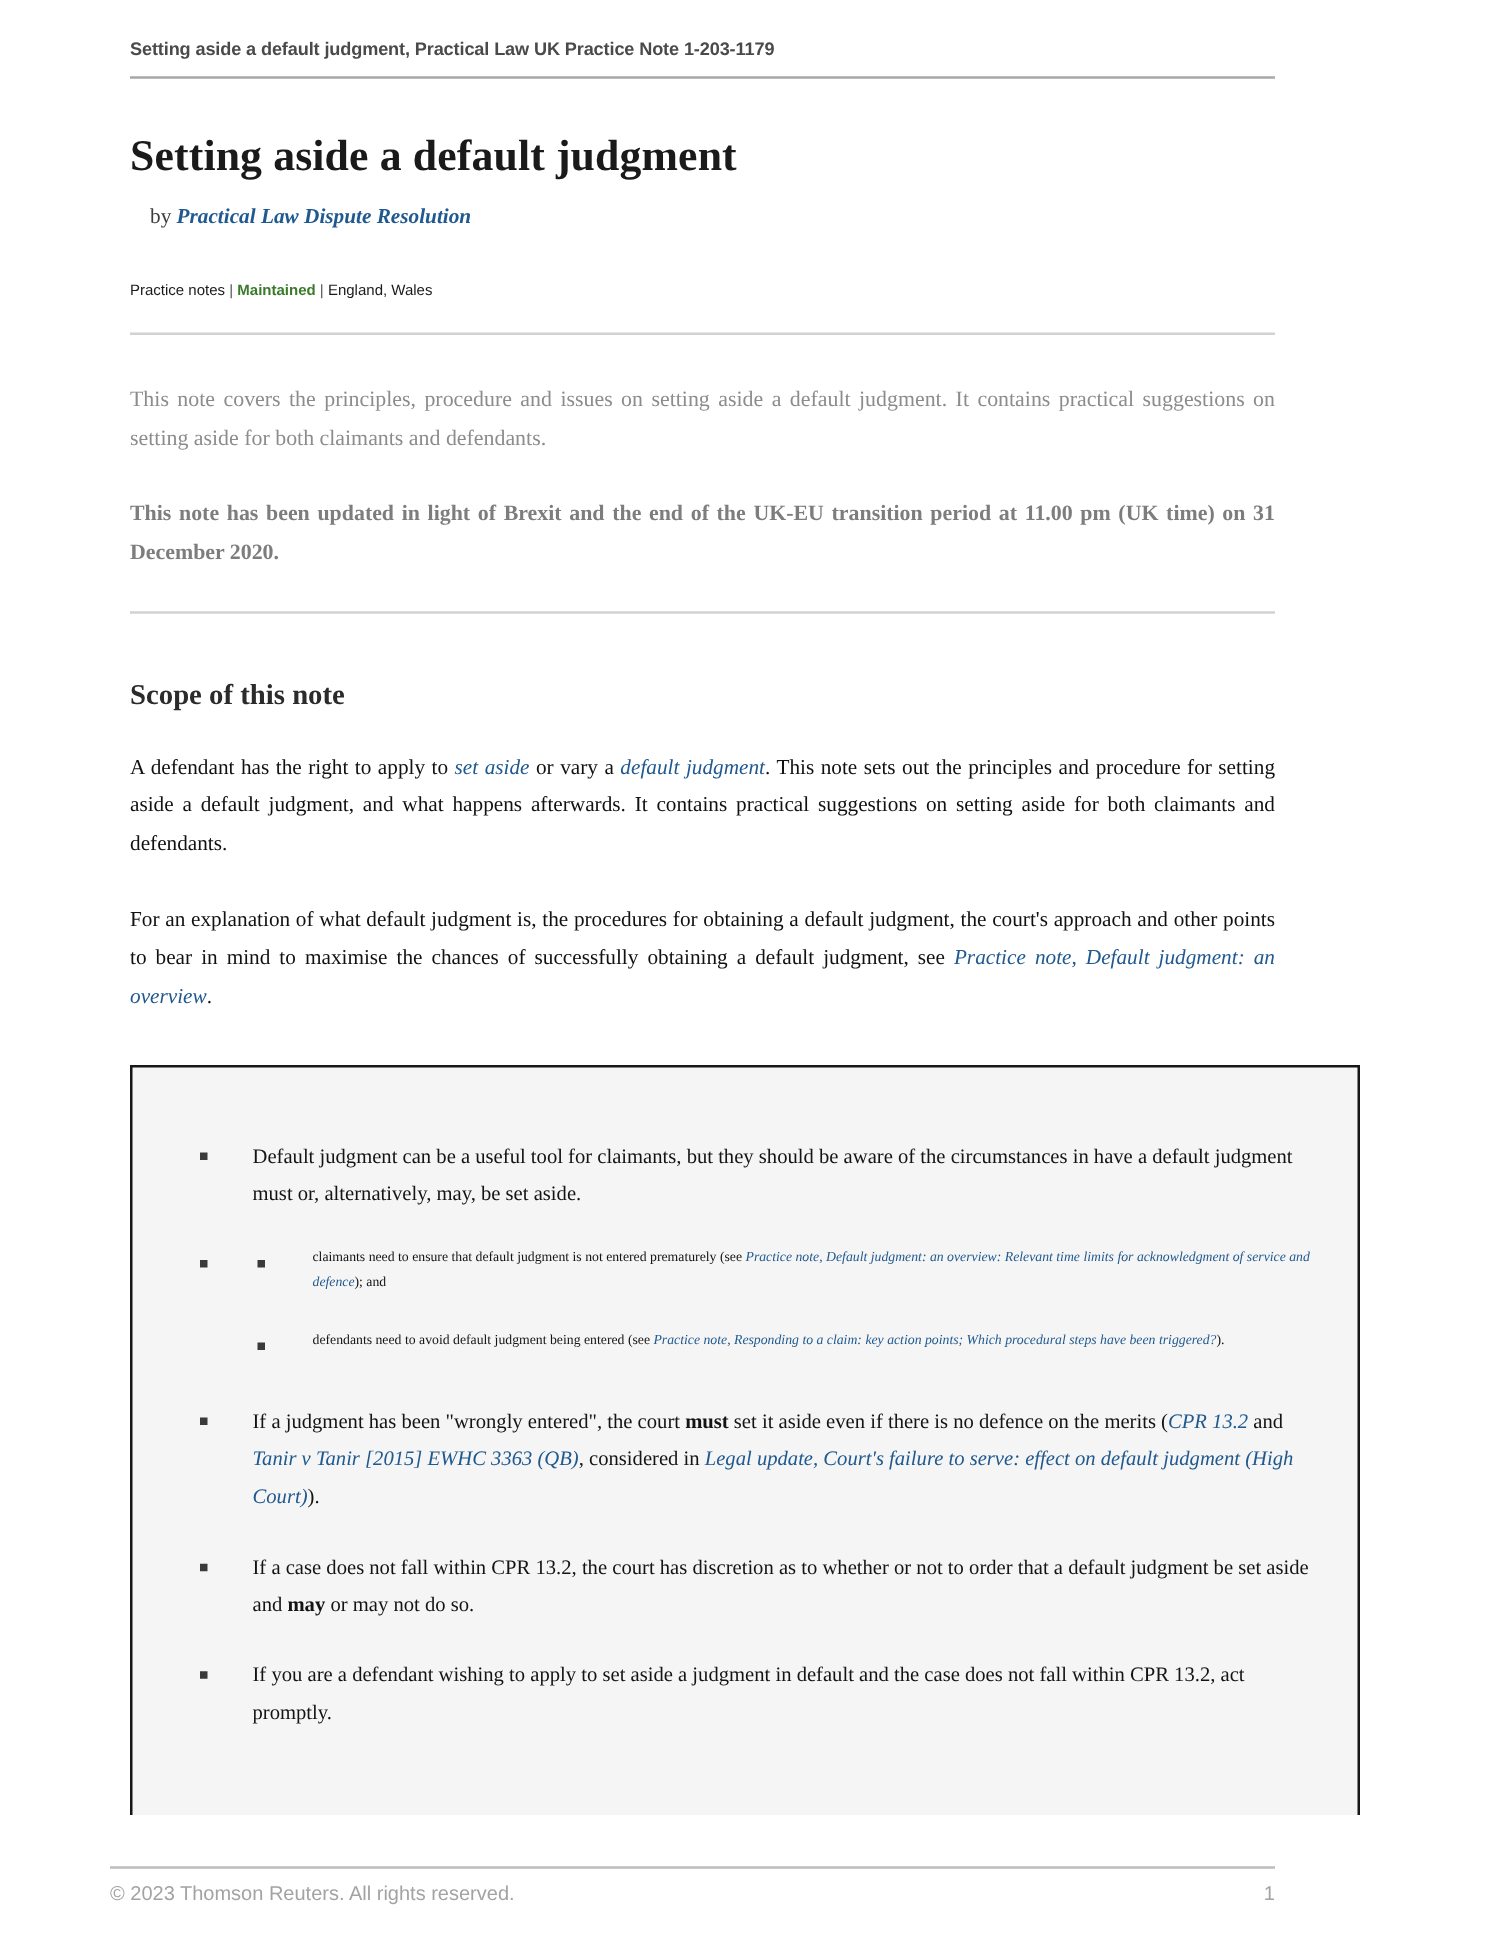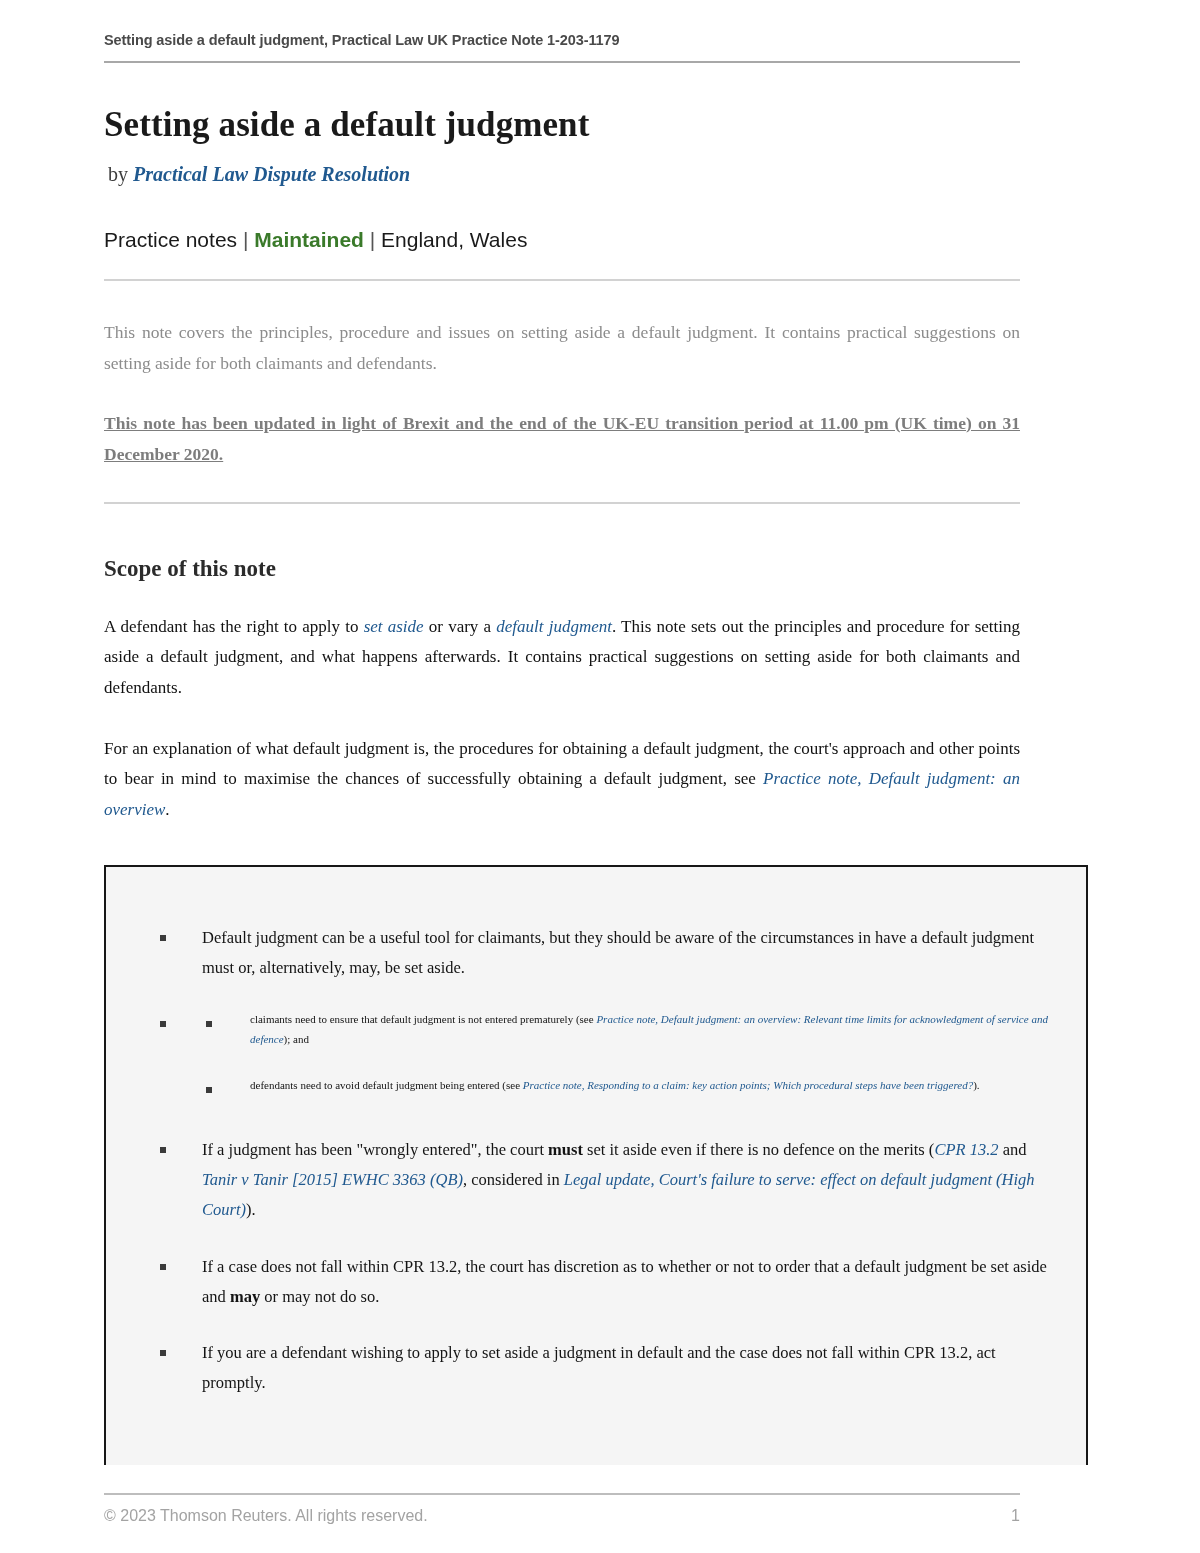--- a/index.html
+++ b/index.html
@@ -46,32 +46,32 @@
   
   .doc-title {
     font-size: 35px;
     font-weight: bold;
     color: #1a1a1a;
     margin: 42px 0 0 0;
     letter-spacing: 0.1px;
     line-height: 1.15;
   }
   .byline {
-    margin: 18px 0 0 4px;
-    font-size: 20px;
+    margin: 18px 0 0 16px;
+    font-size: 17px;
     color: #3d3d3d;
   }
   .byline .author {
     color: #20598f;
     font-style: italic;
     font-weight: bold;
   }
   .meta-line {
     margin: 42px 0 0 0;
-    font-size: 21px;
+    font-size: 12px;
     color: #1a1a1a;
     font-family: "Liberation Sans", "DejaVu Sans", sans-serif;
   }
   .meta-line .status {
     color: #3a7a2a;
     font-weight: bold;
   }
   .meta-line .sep { color: #555; }
 
   .rule-wrap-1 { margin-top: 27px; }
@@ -82,21 +82,20 @@
     margin: 36px 0 0 0;
     font-size: 17.5px;
     line-height: 1.78;
     color: #8c8c8c;
     text-align: justify;
   }
   .intro.strong {
     margin-top: 28px;
     font-weight: bold;
     color: #7d7d7d;
-    text-decoration: underline;
   }
 
   
   .section-heading {
     margin: 52px 0 0 0;
     font-size: 23px;
     font-weight: bold;
     color: #2b2b2b;
   }
   p.body {
@@ -174,21 +173,21 @@
     top: 12px;
     width: 6px;
     height: 6px;
     background: #3a3a3a;
   }
   .gap-li { margin-top: 40px !important; }
 
   
   .footer {
     position: absolute;
-    left: 104px;
+    left: 88px;
     right: 104px;
     bottom: 28px;
   }
   .footer-rule {
     border: 0;
     border-top: 2px solid #bdbdbd;
     margin: 0 0 12px 0;
   }
   .footer-row {
     display: flex;

